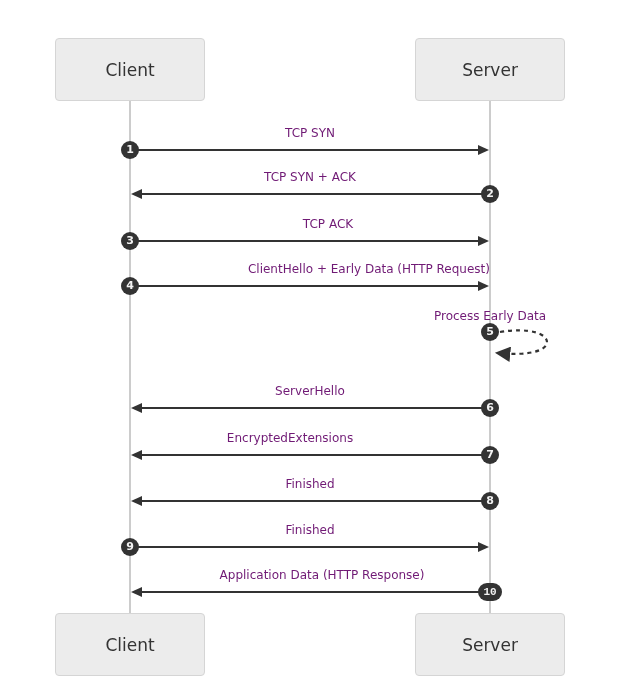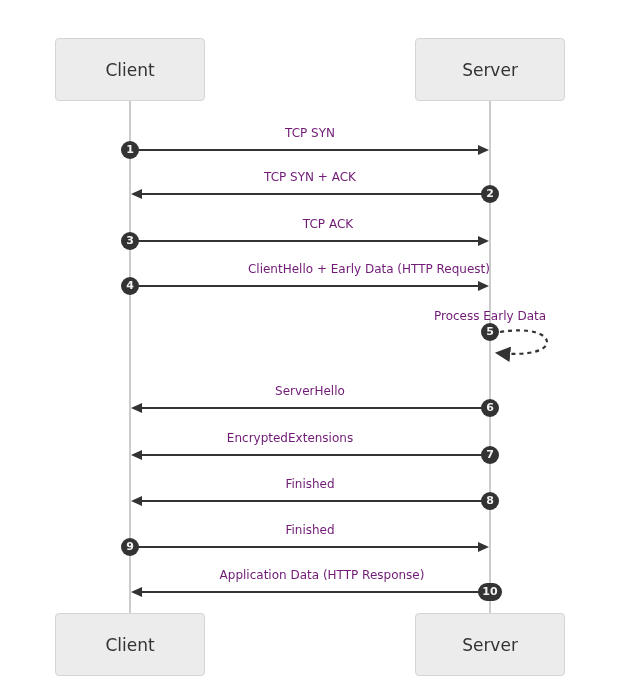--- a/index.html
+++ b/index.html
@@ -46,21 +46,21 @@
   .arrowhead.left{border-right:11px solid #333333;}
   .seq-badge{
     position:absolute;
     width:18px;height:18px;
     border-radius:50%;
     background:#333333;color:#f2f2f2;
     font-size:11px;font-weight:bold;
     line-height:18px;text-align:center;
     z-index:3;
   }
-  .seq-badge.wide{width:24px;border-radius:9px;}
+  .seq-badge.wide{width:24px;border-radius:9px;font-family:Liberation Mono, monospace;}
   .selfloop-svg{position:absolute;z-index:2;}
 </style>
 </head>
 <body>
 
 <div class="canvas">
 
   <div class="lifeline" style="left:129px;top:101px;height:513px;"></div>
   <div class="lifeline" style="left:489px;top:101px;height:513px;"></div>
 

